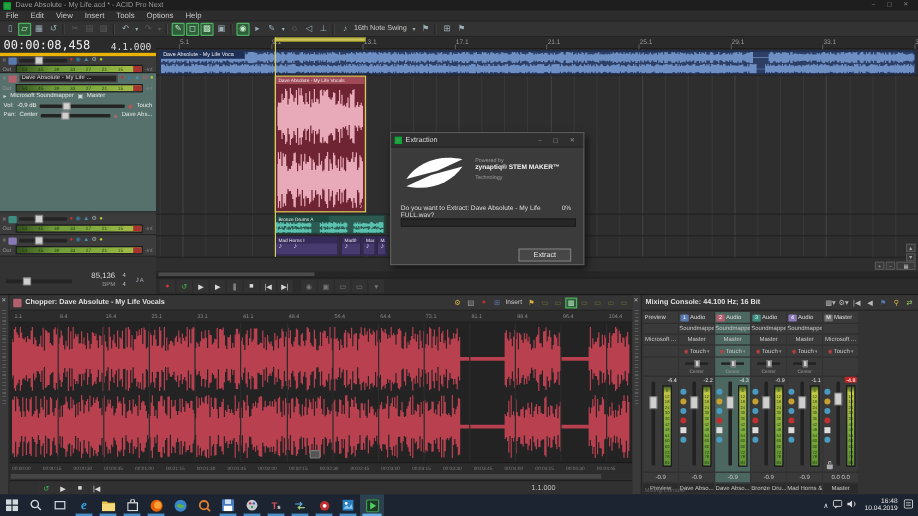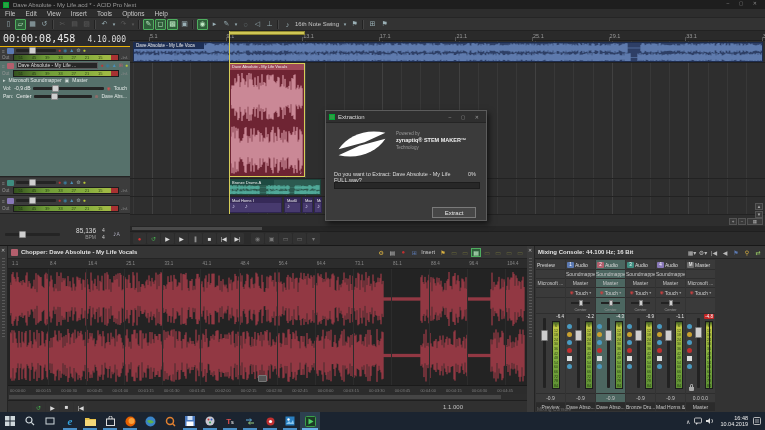--- a/index.html
+++ b/index.html
@@ -13,21 +13,21 @@
   #wbtns{position:absolute;right:4px;top:0;font-size:5px;color:#888;letter-spacing:4px;}
   #menubar{left:0;top:9px;width:765px;height:9px;background:#2d2d2d;display:flex;align-items:center;border-bottom:1px solid #252525;box-sizing:border-box;}
   #menubar span{font-size:6.5px;color:#c8c8c8;padding:0 5px;}
   #toolbar{left:0;top:18px;width:765px;height:13px;background:#333;border-bottom:1px solid #222;box-sizing:border-box;display:flex;align-items:center;padding-left:2px;}
   .tbi{width:11px;height:11px;margin-left:1px;display:inline-flex;align-items:center;justify-content:center;font-size:7px;color:#9ab0b6;background:#333;border-radius:1px;flex:none;}
   .tbi.g{background:#2f5e3a;border:1px solid #4fae5f;box-sizing:border-box;color:#bfe8c4;}
   .tbi.d{color:#5a5a5a;} .tbi.s{width:6px;font-size:5px;}
   .tbsep{width:1px;height:9px;background:#222;border-right:1px solid #454545;margin:0 2px;flex:none;}
   #swing-label{font-size:6px;color:#c8c8c8;margin:0 2px;white-space:nowrap;}
   
-  #timebox{left:0;top:31px;width:130px;height:16px;background:#2b2b2b;border-bottom:1px solid #eab308;box-sizing:border-box;padding-left:28px;}
+  #timebox{left:0;top:31px;width:130px;height:16px;background:#2b2b2b;border-bottom:3px solid #eab308;box-sizing:border-box;padding-left:28px;}
   #time-main{position:absolute;left:3px;top:2px;font-family:"DejaVu Sans Mono",monospace;font-size:10px;color:#ececec;}
   #time-beats{position:absolute;right:4px;top:4px;font-family:"DejaVu Sans Mono",monospace;font-size:8px;color:#dcdcdc;}
   .thead{left:0;width:130px;background:#3c3c3c;border-bottom:1px solid #242424;box-sizing:border-box;}
   .trow{display:flex;align-items:center;height:7px;padding:0 2px;gap:2px;}
   .badge{width:7px;height:6px;font-size:4.5px;color:#fff;display:inline-flex;align-items:center;justify-content:center;flex:none;border-radius:1px;}
   .hb{font-size:5px;color:#8a8a8a;flex:none;}
   .slider{position:relative;height:3px;background:#242424;border-radius:1px;flex:1;}
   .slider .th{position:absolute;top:-2px;width:7px;height:7px;background:#cfcfcf;border:1px solid #888;box-sizing:border-box;border-radius:1px;}
   .mic{font-size:5px;line-height:5px;flex:none;}
   .outrow{display:flex;align-items:center;height:6px;padding:0 2px;gap:2px;}
@@ -194,21 +194,21 @@
       <span id="swing-label">16th Note Swing</span>
       <span class="tbi s">▾</span>
       <span class="tbi">⚑</span>
       <span class="tbsep"></span>
       <span class="tbi">⊞</span>
       <span class="tbi">⚑</span>
     </div>
 
   <div id="timebox" class="abs">
     <span id="time-main">00:00:08,458</span>
-    <span id="time-beats">4.10.000</span>
+    <span id="time-beats">4.1.000</span>
   </div>
 
   <div class="abs thead" style="top:47px;height:14px;">
     <div class="trow">
       <span class="hb">≡</span>
       <span class="badge" style="background:#5b79b1;"></span>
       <div class="slider" style="max-width:40px;">
           <div class="th" style="left:13px;"></div>
         </div>
       <span class="mic" style="color:#c03434;">●</span>

